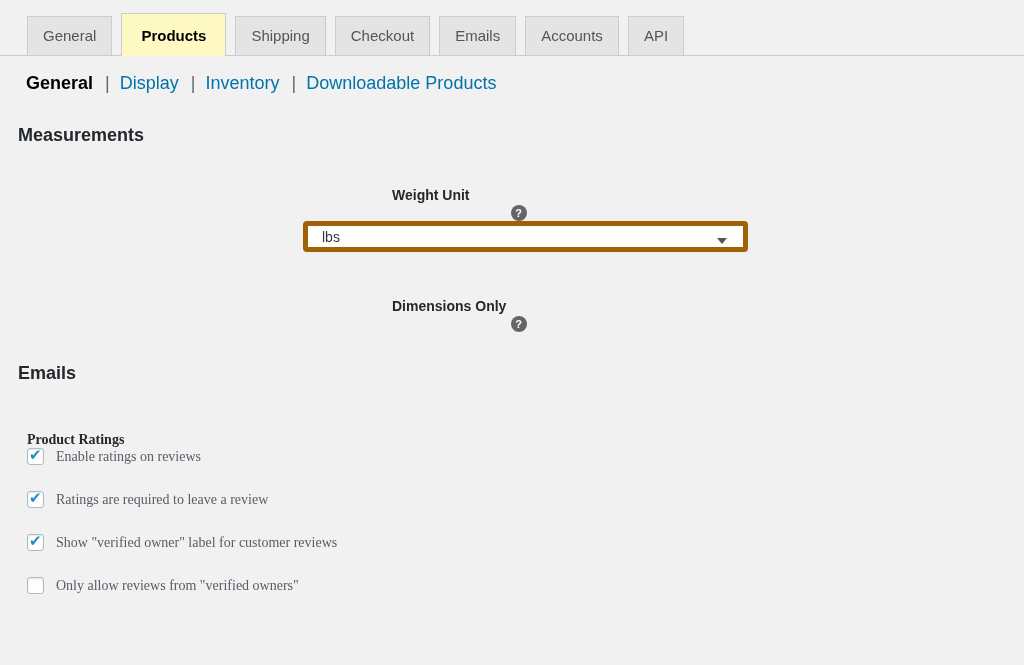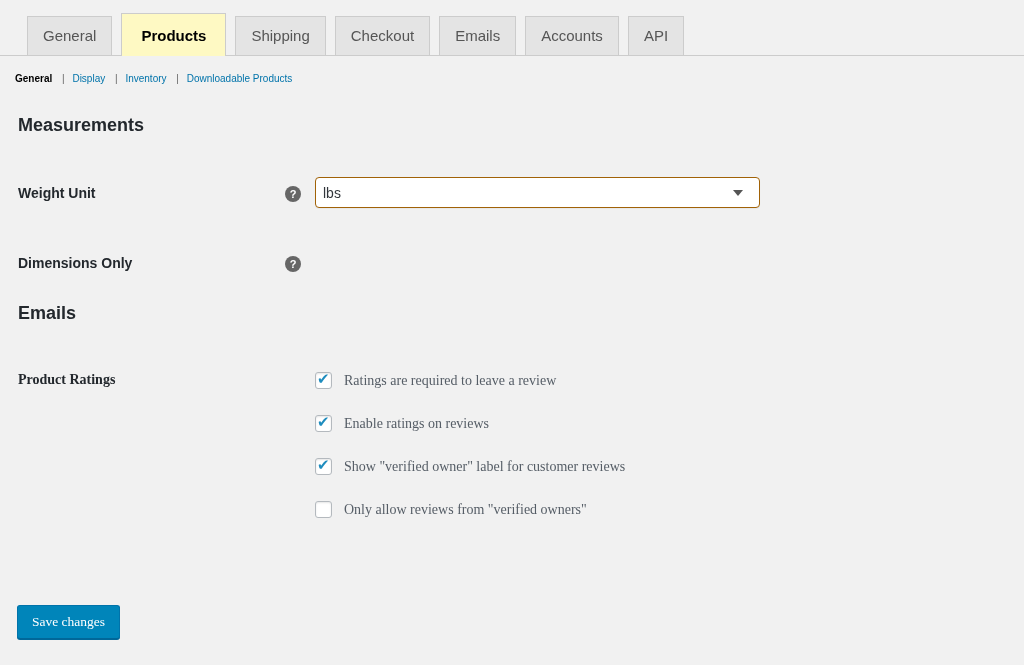--- a/index.html
+++ b/index.html
@@ -36,22 +36,22 @@
   .nav-tab.active {
     background: #fef9c3;
     color: #000;
     font-weight: 700;
     padding: 13px 19px 12px;
     margin-bottom: -1px;
   }
 
   
   .subnav {
-    padding: 17px 0 0 15px;
-    font-size: 10px;
+    padding: 17px 0 0 26px;
+    font-size: 18px;
   }
   .subnav a {
     color: #0073aa;
     text-decoration: none;
     cursor: pointer;
   }
   .subnav .subnav-item.current {
     color: #000;
     font-weight: 700;
   }
@@ -63,21 +63,22 @@
     font-size: 18px;
     font-weight: 700;
     color: #23282d;
     line-height: 20px;
   }
 
   
   .form-row {
     display: flex;
     align-items: center;
-    margin-left: 18px;
+    margin-left: 27px;
+    flex-direction: column;
   }
   .form-row.first { margin-top: 42px; }
   .form-row.second { margin-top: 46px; }
   .field-label {
     width: 267px;
     font-size: 14px;
     font-weight: 700;
     color: #23282d;
   }
   .help-col { width: 30px; }
@@ -91,25 +92,25 @@
     font-weight: 700;
     line-height: 16px;
     text-align: center;
     cursor: pointer;
   }
   .select-box {
     position: relative;
     width: 445px;
     height: 31px;
     background: #fff;
-    border: 1px solid #a16207;
+    border: 5px solid #a16207;
     border-radius: 4px;
     display: flex;
     align-items: center;
-    padding-left: 7px;
+    padding-left: 14px;
     font-size: 14px;
     color: #32373c;
     cursor: pointer;
     box-shadow: 0 1px 1px rgba(0,0,0,0.04);
   }
   .select-arrow {
     position: absolute;
     right: 16px; top: 12px;
     width: 0; height: 0;
     border-left: 5px solid transparent;
@@ -204,25 +205,25 @@
 </div>
 
 <h2 class="section-title">Emails</h2>
 
 <div class="form-row ratings-row">
   <div class="field-label">Product Ratings</div>
   <div class="help-col"></div>
   <div class="checkbox-group">
     <label class="checkbox-row">
       <span class="checkbox checked"></span>
+      <span class="checkbox-label">Enable ratings on reviews</span>
+    </label>
+    <label class="checkbox-row">
+      <span class="checkbox checked"></span>
       <span class="checkbox-label">Ratings are required to leave a review</span>
-    </label>
-    <label class="checkbox-row">
-      <span class="checkbox checked"></span>
-      <span class="checkbox-label">Enable ratings on reviews</span>
     </label>
     <label class="checkbox-row">
       <span class="checkbox checked"></span>
       <span class="checkbox-label">Show "verified owner" label for customer reviews</span>
     </label>
     <label class="checkbox-row">
       <span class="checkbox"></span>
       <span class="checkbox-label">Only allow reviews from "verified owners"</span>
     </label>
   </div>

